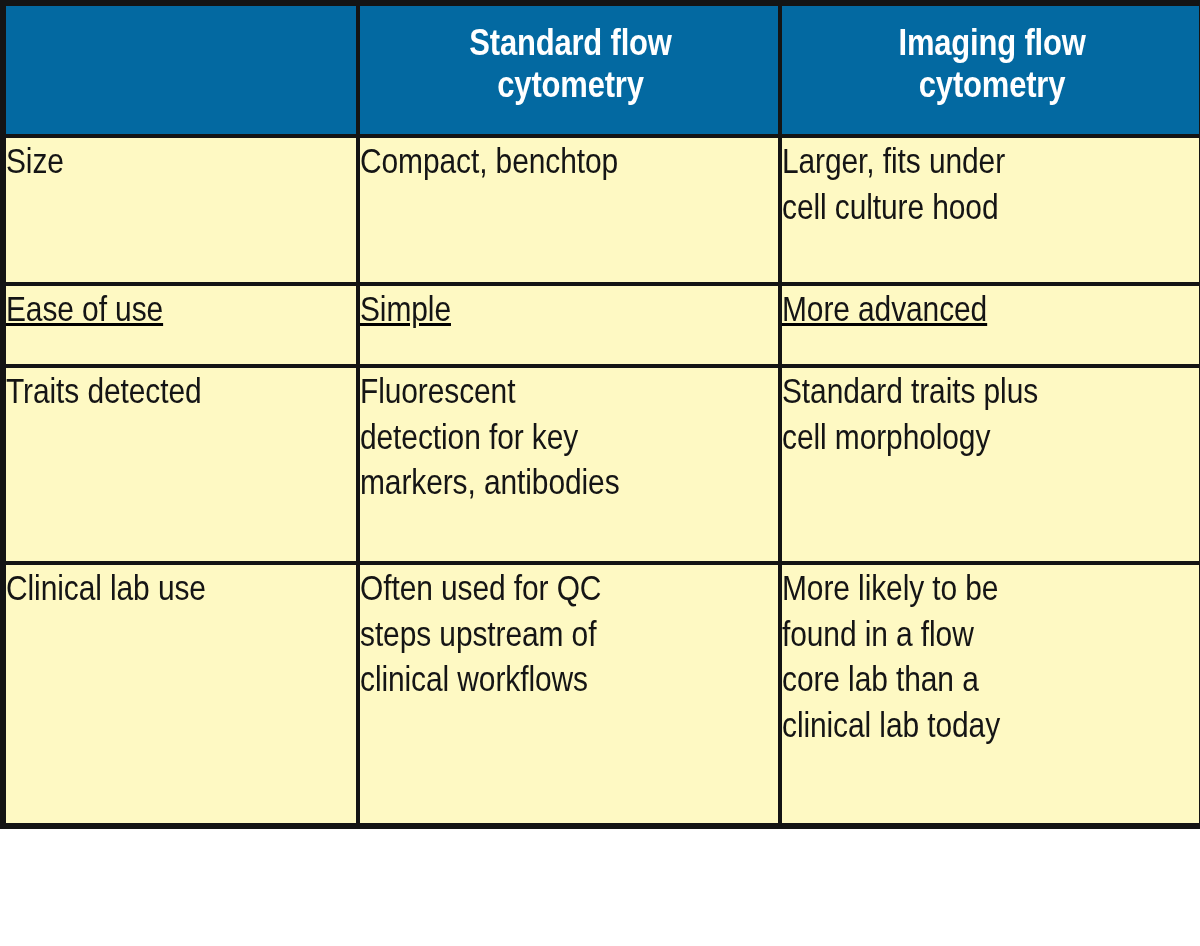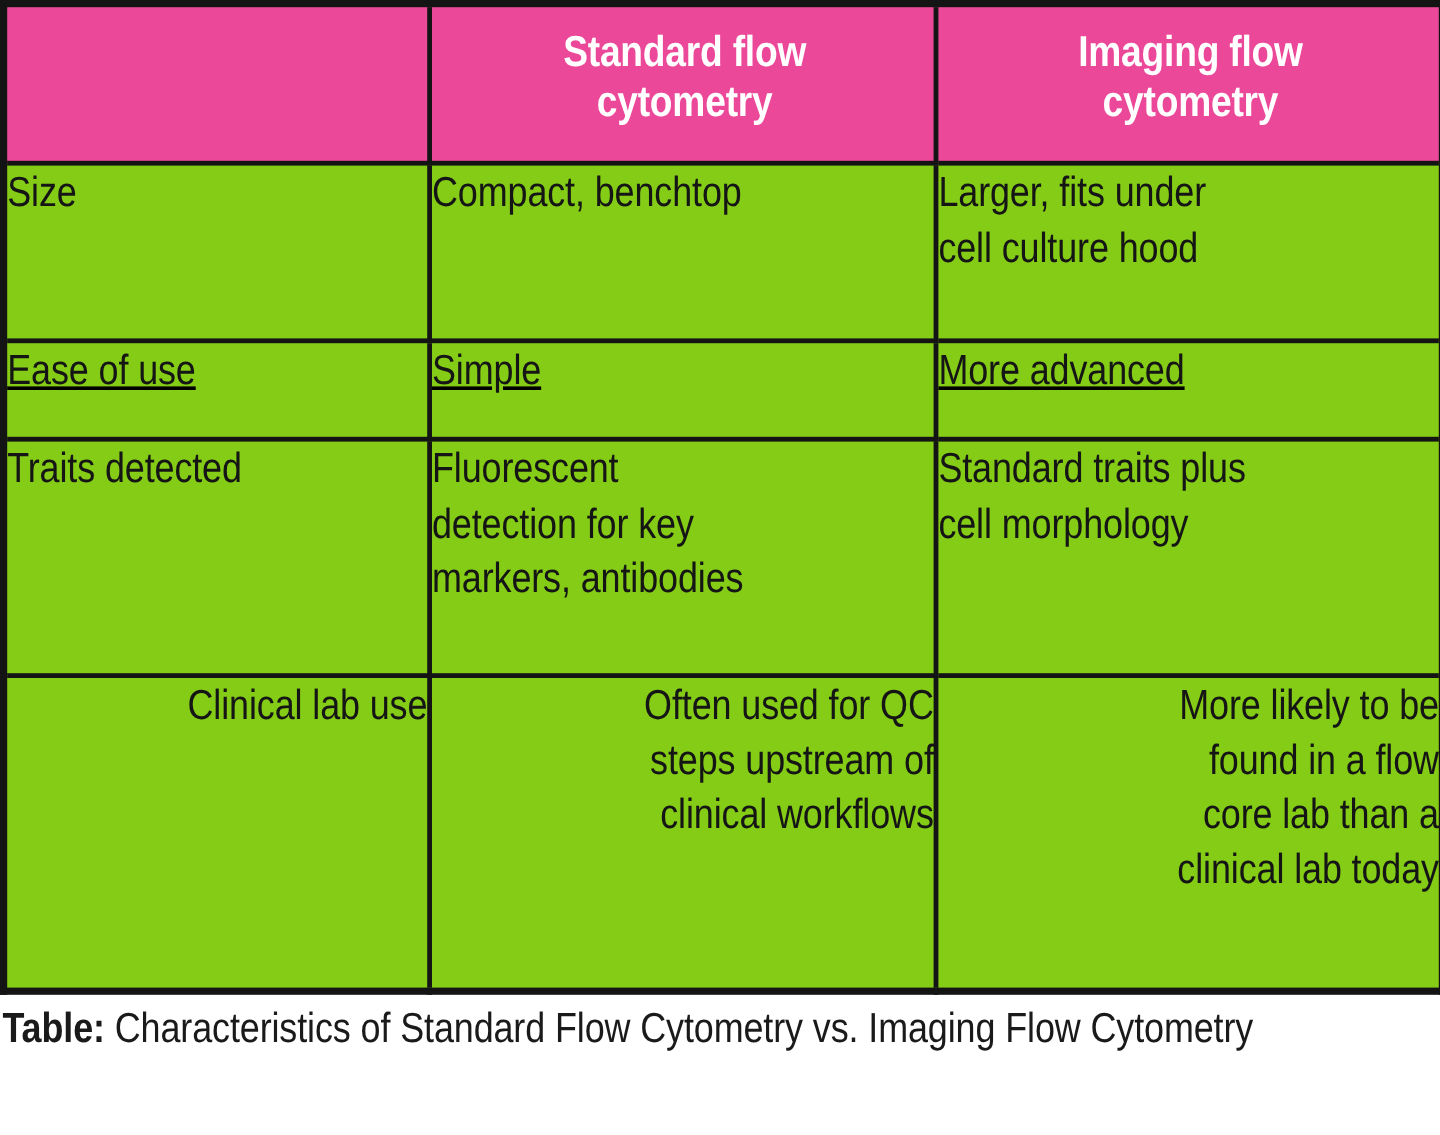--- a/index.html
+++ b/index.html
@@ -50,21 +50,21 @@
   table.cmp th,
   table.cmp td {
     border: 4px solid #141414;
     vertical-align: top;
     padding: 0;
     box-sizing: border-box;
   }
 
   
   tr.head th {
-    background: #ec4899;
+    background: #0369a1;
     height: 133px;
     padding: 16px 18px 10px 22px;
   }
   tr.head th.blank {
     padding: 0;
   }
 
   .hd-text {
     display: block;
     color: #ffffff;
@@ -74,40 +74,40 @@
     letter-spacing: -0.2px;
     transform: scaleX(0.86);
     transform-origin: left top;
     width: 116%;
     white-space: pre-line;
   }
 
   
   td.cell {
     padding: 14px 16px 10px 22px;
-    background: #84cc16;
+    background: #fef9c3;
   }
 
   .cell-text {
     display: block;
     color: #151515;
     font-weight: 400;
     font-size: 35px;
     line-height: 1.30;
     letter-spacing: -0.1px;
     transform: scaleX(0.855);
     transform-origin: left top;
     width: 117%;
     white-space: pre-line;
   }
 
   tr.r1 td { height: 148px; }
   tr.r2 td { height: 82px; text-decoration: underline; }
   tr.r3 td { height: 197px; }
-  tr.r4 td { height: 263px; text-align: right; }
+  tr.r4 td { height: 263px; }
 
   
   .caption {
     position: absolute;
     left: 2px;
     top: 834px;
     width: 1190px;
     color: #1a1a1a;
     font-size: 35px;
     line-height: 1.30;
@@ -203,19 +203,14 @@
             <span class="cell-text">More likely to be
 found in a flow
 core lab than a
 clinical lab today</span>
           </td>
         </tr>
       </tbody>
     </table>
   </div>
 
-  <div class="caption">
-    <div class="caption-inner">
-      <span class="caption-label">Table:</span><span class="caption-body"> Characteristics of Standard Flow Cytometry vs. Imaging Flow Cytometry</span>
-    </div>
-  </div>
 
 </div>
 
 </body></html>

